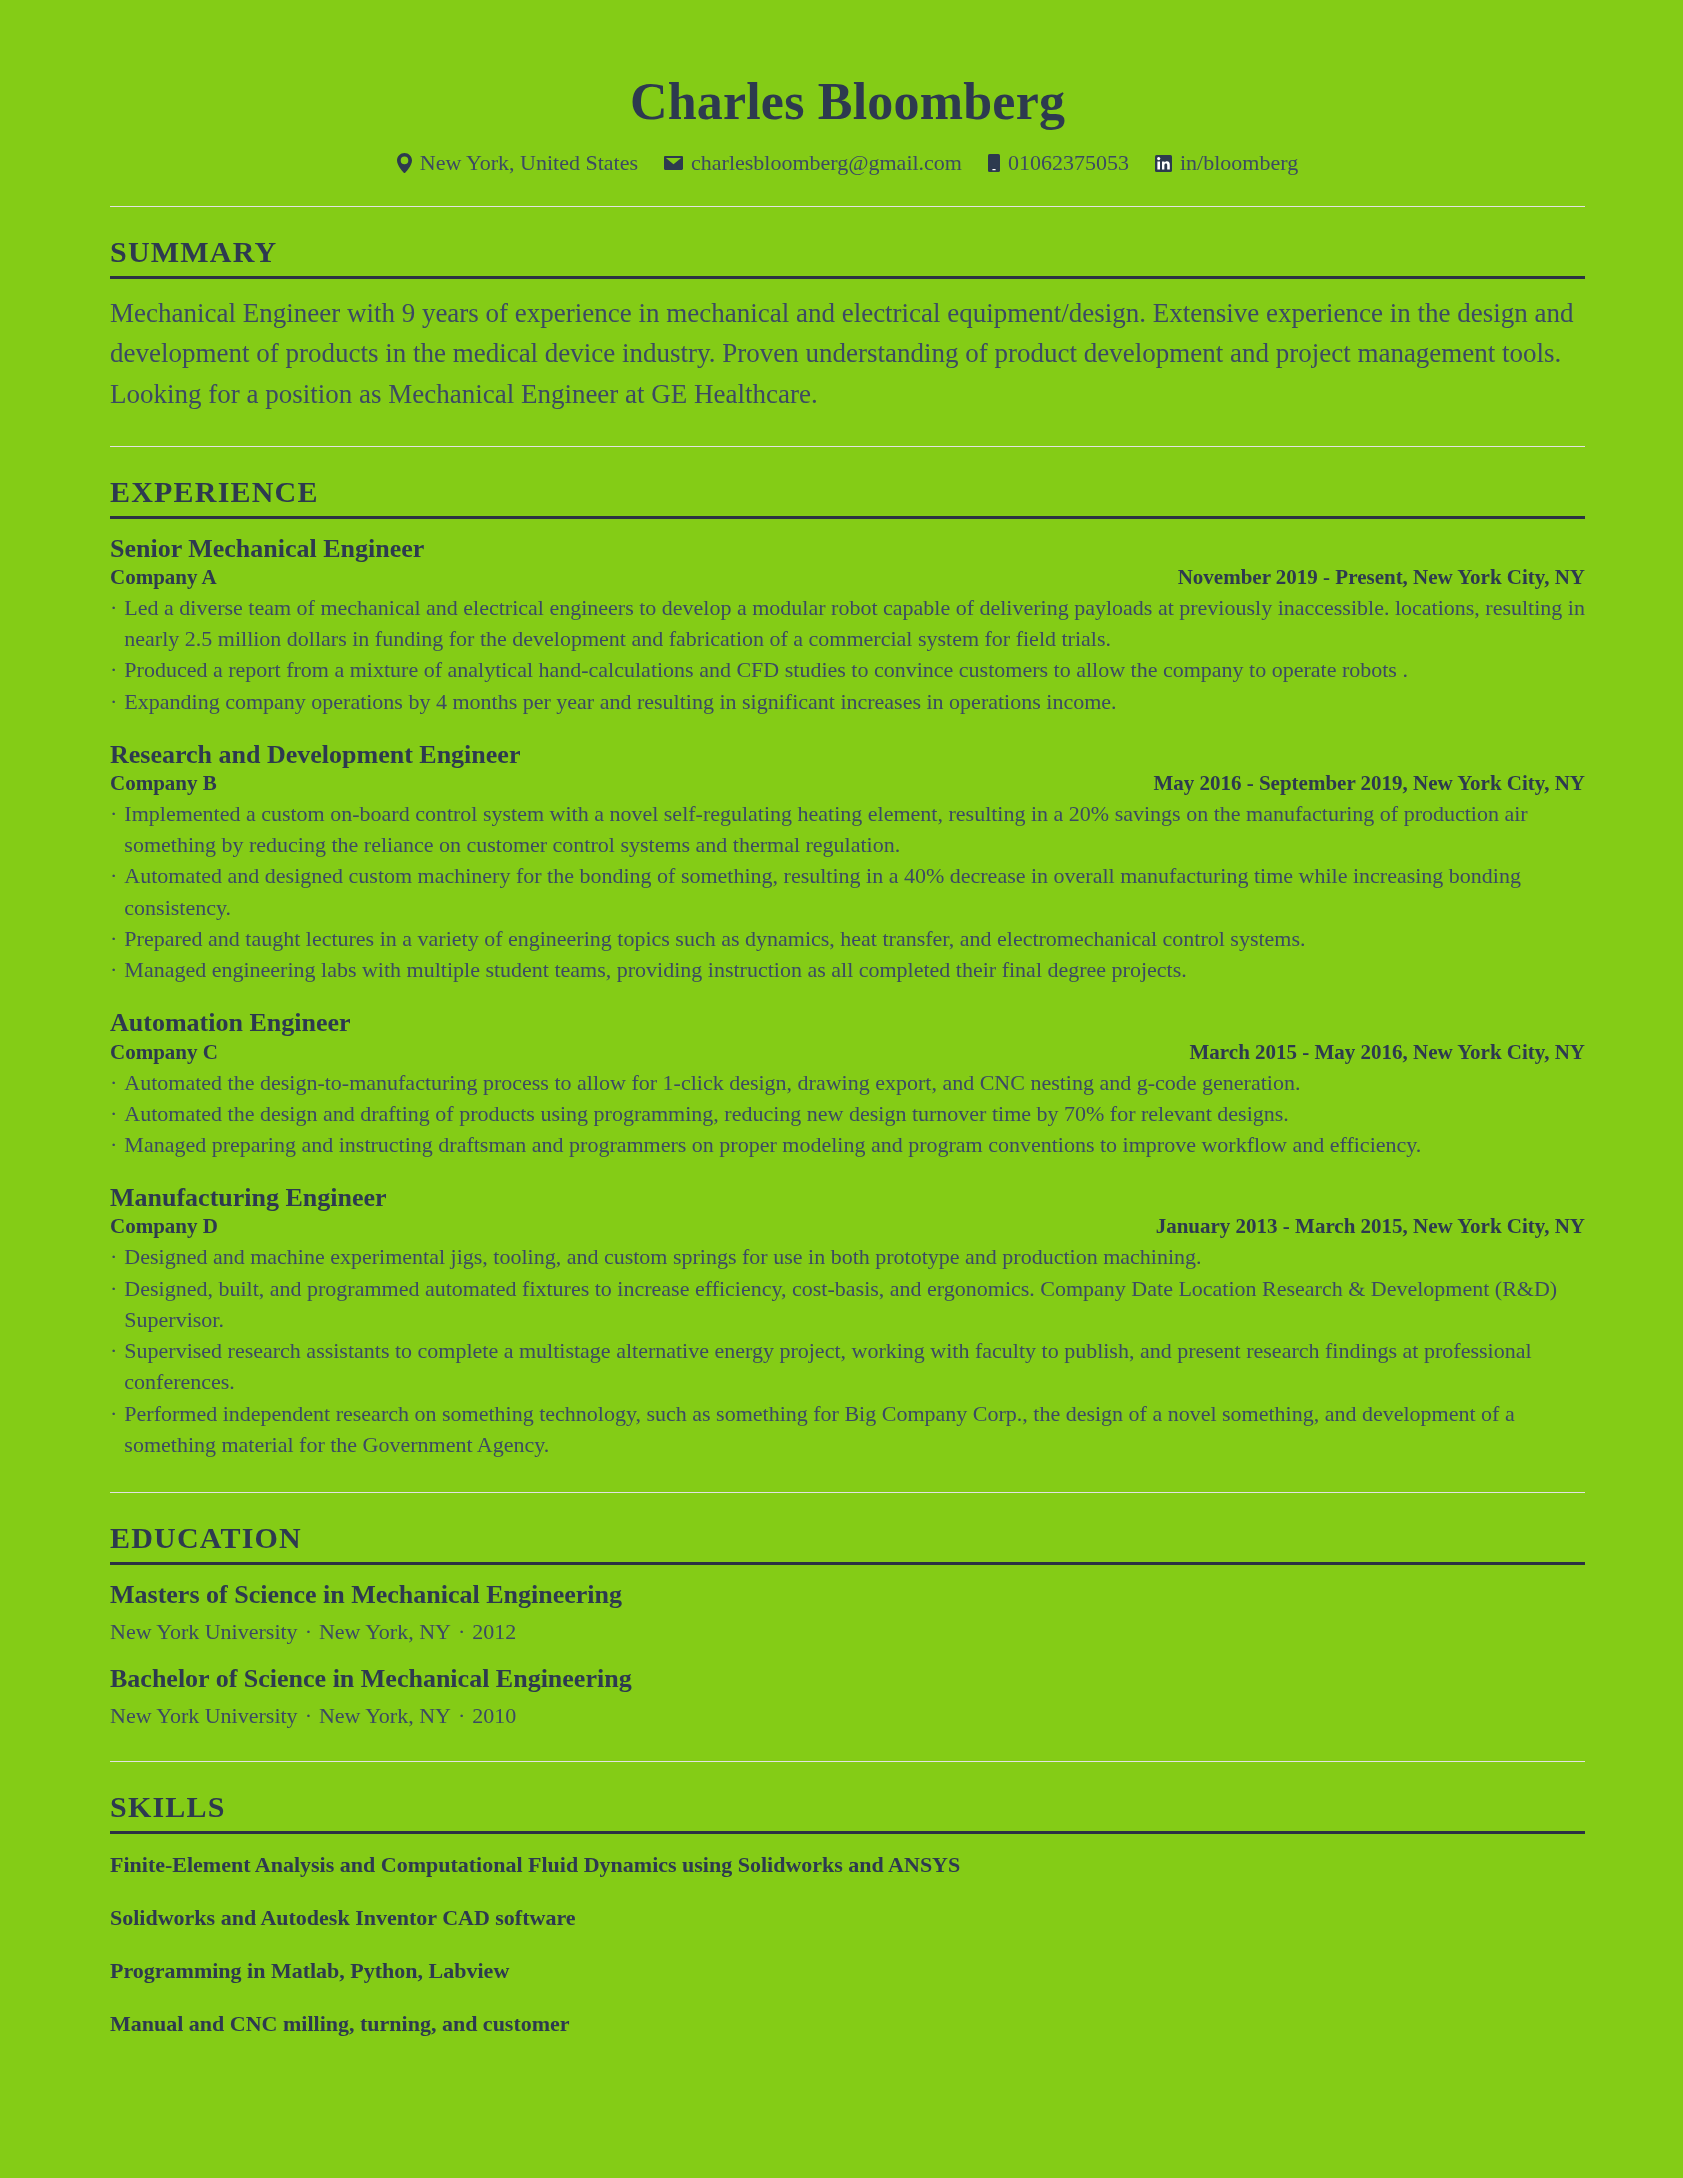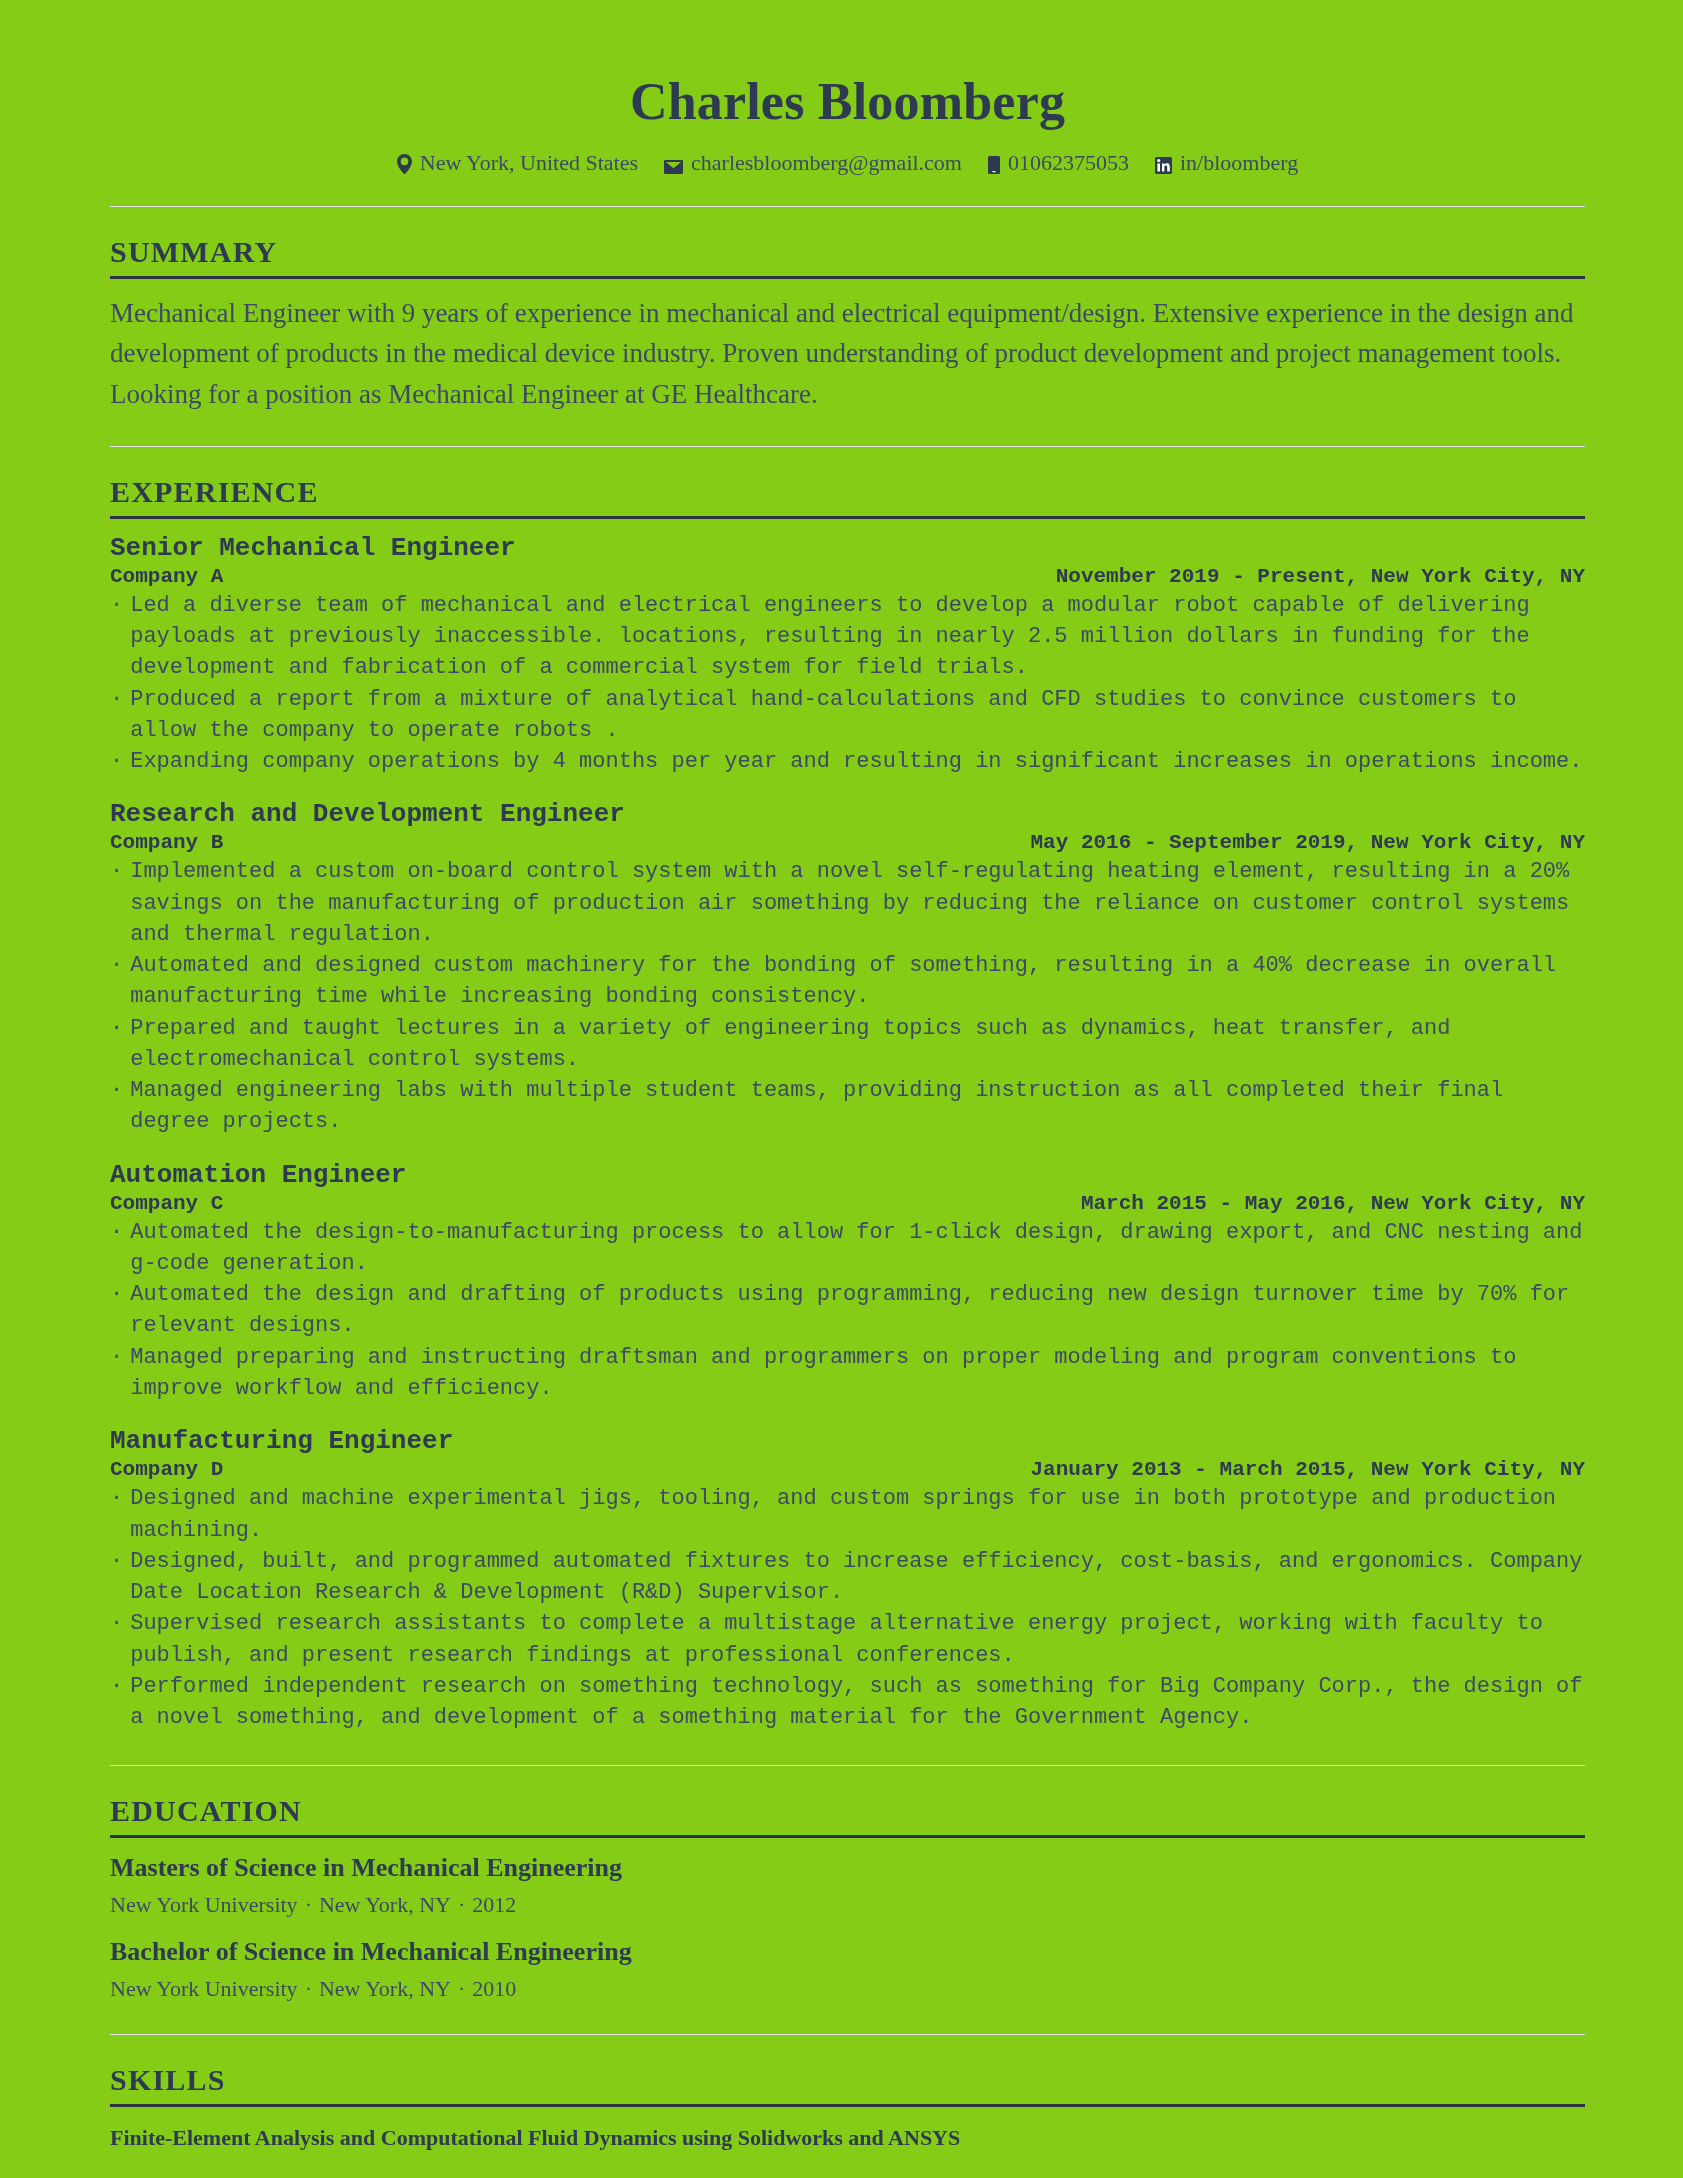--- a/index.html
+++ b/index.html
@@ -35,21 +35,21 @@
     display: flex;
     justify-content: center;
     align-items: center;
     flex-wrap: wrap;
     font-size: 22px;
     color: #3c4a63;
     line-height: 1;
   }
   .contact-item {
     display: inline-flex;
-    align-items: flex-end;
+    align-items: center;
     margin: 0 13px;
     white-space: nowrap;
   }
   .contact-item .ic {
     display: inline-flex;
     align-items: center;
     justify-content: center;
     margin-right: 8px;
     color: #2d3a4f;
   }
@@ -79,21 +79,21 @@
 
   .summary-text {
     font-size: 27px;
     line-height: 1.5;
     margin-top: 14px;
     color: #3c4a63;
     text-align: left;
   }
 
   
-  .job { margin-top: 22px; font-family: Liberation Mono, monospace; }
+  .job { margin-top: 22px; }
   .job:first-of-type { margin-top: 14px; }
   .job-title {
     font-size: 26px;
     font-weight: bold;
     color: #2d3a4f;
     line-height: 1.2;
   }
   .job-meta {
     display: flex;
     justify-content: space-between;

